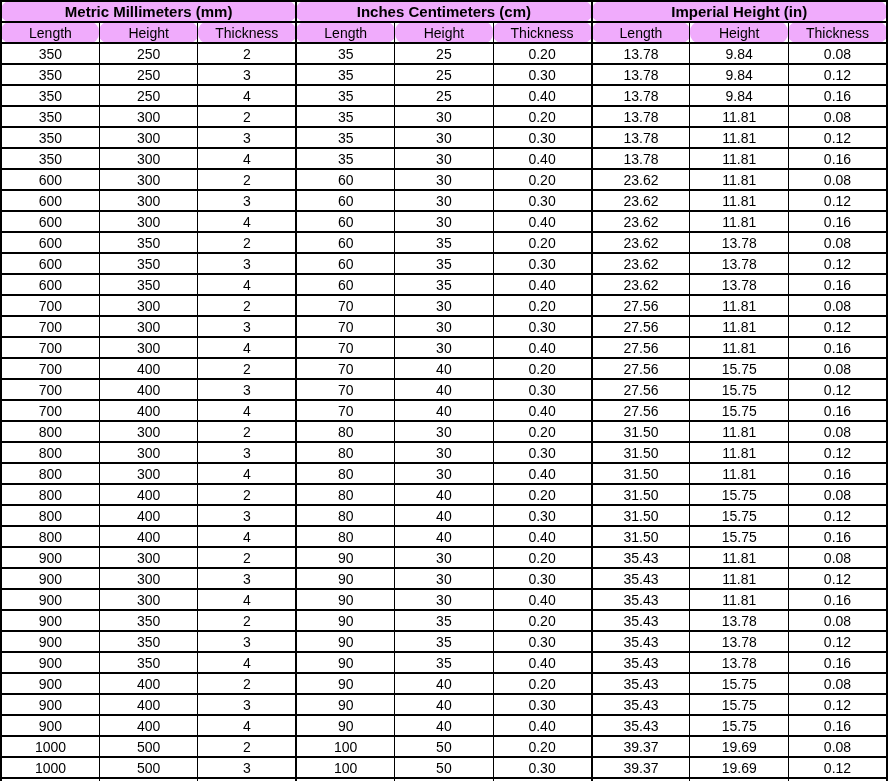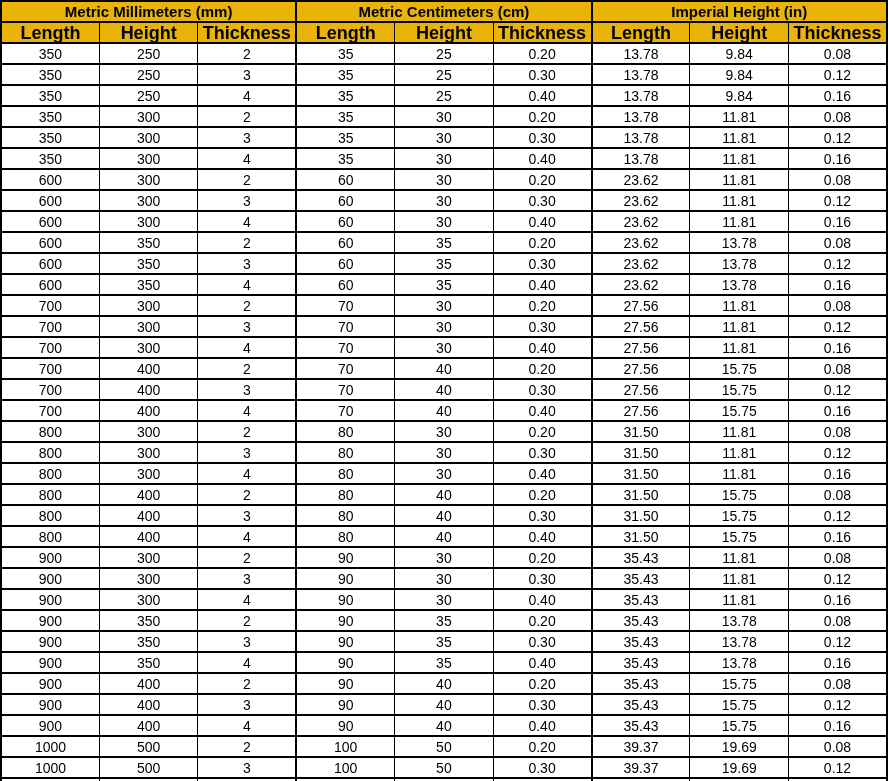--- a/index.html
+++ b/index.html
@@ -25,30 +25,31 @@
     vertical-align: middle;
     padding: 0;
     line-height: 1;
     overflow: hidden;
     white-space: nowrap;
   }
   #conversion-table .group-start {
     border-left: 2px solid #000000;
   }
   #conversion-table thead th {
-    background: #eab308;
+    background: #f0abfc;
+    border-radius: 9px;
   }
   #conversion-table .group-header {
     font-weight: bold;
     font-size: 15px;
     height: 19px;
   }
   #conversion-table .col-header {
-    font-weight: bold;
-    font-size: 18px;
+    font-weight: normal;
+    font-size: 14px;
     height: 19px;
   }
   #conversion-table tbody td {
     background: #ffffff;
     font-size: 14px;
     font-weight: normal;
     height: 19px;
   }
 </style>
 </head>
@@ -62,21 +63,21 @@
     <col style="width:11.11%">
       <col style="width:11.11%">
       <col style="width:11.11%">
     <col style="width:11.11%">
       <col style="width:11.12%">
       <col style="width:11.12%">
   </colgroup>
   <thead>
     <tr>
       <th class="group-header group-start" colspan="3">Metric Millimeters (mm)</th>
-      <th class="group-header group-start" colspan="3">Metric Centimeters (cm)</th>
+      <th class="group-header group-start" colspan="3">Inches Centimeters (cm)</th>
       <th class="group-header group-start" colspan="3">Imperial Height (in)</th>
     </tr>
     <tr>
       <th class="col-header group-start">Length</th>
       <th class="col-header">Height</th>
       <th class="col-header">Thickness</th>
       <th class="col-header group-start">Length</th>
       <th class="col-header">Height</th>
       <th class="col-header">Thickness</th>
       <th class="col-header group-start">Length</th>

